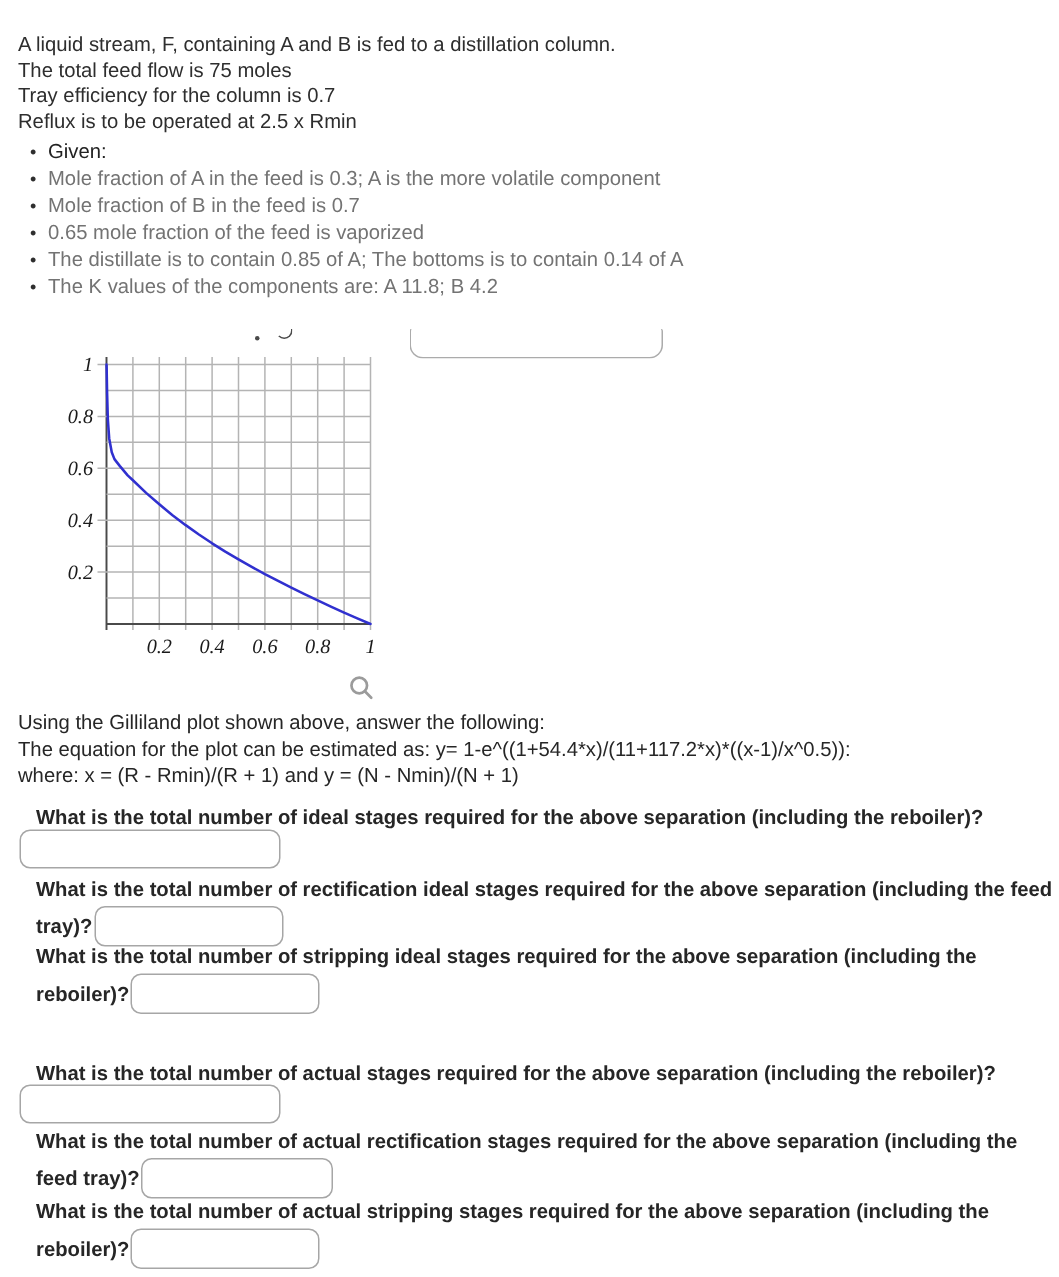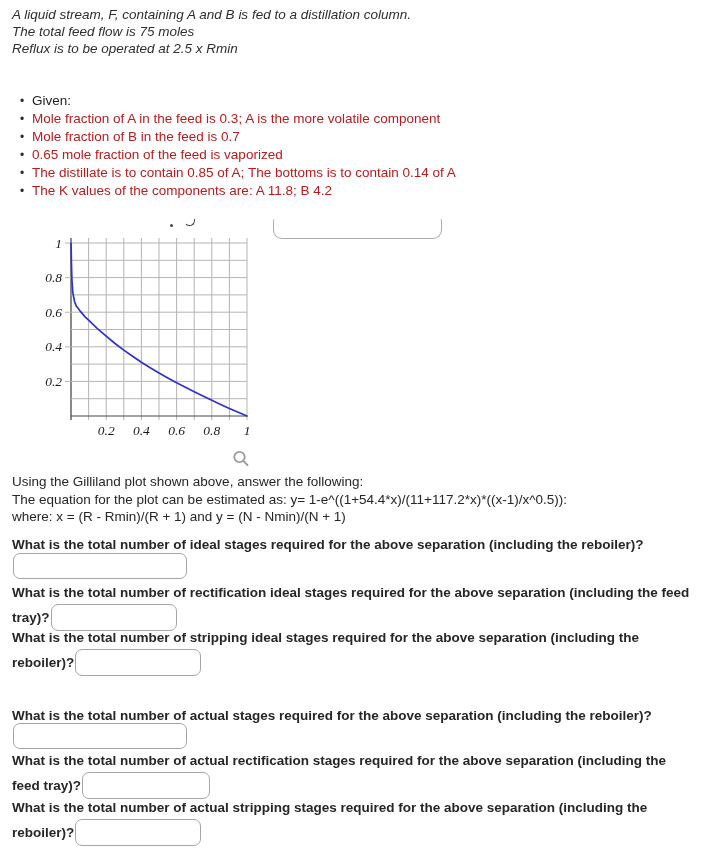--- a/index.html
+++ b/index.html
@@ -2,54 +2,55 @@
 <html><head>
 <meta charset="utf-8">
 <style>
   html,body{margin:0;padding:0;}
   body{
     width:706px;height:851px;position:relative;background:#ffffff;
     font-family:"Liberation Sans",sans-serif;color:#2d2d2d;overflow:hidden;
     -webkit-font-smoothing:antialiased;
   }
   .abs{position:absolute;}
-  .para{left:12px;top:6px;font-size:13.5px;line-height:17px;color:#2e2e2e;font-style:italic;}
+  .para{left:12px;top:21px;font-size:13.5px;line-height:17px;color:#2e2e2e;}
   .bullets{left:20px;top:92px;font-size:13.5px;line-height:18px;}
   .bullet-row{display:flex;align-items:flex-start;}
   .bullet-dot{width:12px;flex:0 0 12px;color:#2e2e2e;font-size:12px;line-height:18px;}
-  .bullet-text{color:#b91c1c;}
+  .bullet-text{color:#737373;}
   .bold{font-weight:400;color:#222;}
   
   .clipped-input{
     left:273px;top:219px;width:167px;height:19px;background:#fff;
     border:1px solid #ababab;border-top:none;border-radius:2px 2px 9px 9px;
   }
   .frag-dot{left:170px;top:224px;width:3px;height:3px;background:#4a4a4a;border-radius:50%;}
   .frag-arc{left:184px;top:219px;width:9px;height:6px;border:1.3px solid #4a4a4a;border-top:none;
     border-left-color:transparent;border-radius:0 0 8px 8px;}
   
   .magnifier{left:230px;top:448px;width:22px;height:22px;cursor:pointer;}
   
   .instr{left:12px;top:473px;font-size:13.5px;line-height:17.6px;font-weight:400;color:#262626;}
-  .q{font-size:13.5px;line-height:17px;font-weight:700;color:#262626;left:12px;}
+  .q{font-size:13.5px;line-height:17px;font-weight:700;color:#262626;left:24px;}
   .answer-input{
     width:174px;height:26px;border:1px solid #a6a6a6;border-radius:7px;background:#fff;
     font-family:"Liberation Sans",sans-serif;font-size:13px;padding:0 8px;box-sizing:border-box;outline:none;
   }
   .inline-row{display:flex;align-items:center;gap:1px;margin-top:2px;height:28px;}
   .inline-row .answer-input{width:126px;height:27px;}
   .w128{width:128px !important;}
   .block-input{position:absolute;left:13px;}
 </style>
 </head>
 <body>
 
 <div class="abs para">
   <div>A liquid stream, F, containing A and B is fed to a distillation column.</div>
   <div>The total feed flow is 75 moles</div>
+  <div>Tray efficiency for the column is 0.7</div>
   <div>Reflux is to be operated at 2.5 x Rmin</div>
 </div>
 
 <div class="abs bullets">
   <div class="bullet-row">
     <span class="bullet-dot">•</span>
     <span class="bullet-text bold">Given:</span>
   </div>
   <div class="bullet-row">
     <span class="bullet-dot">•</span>

